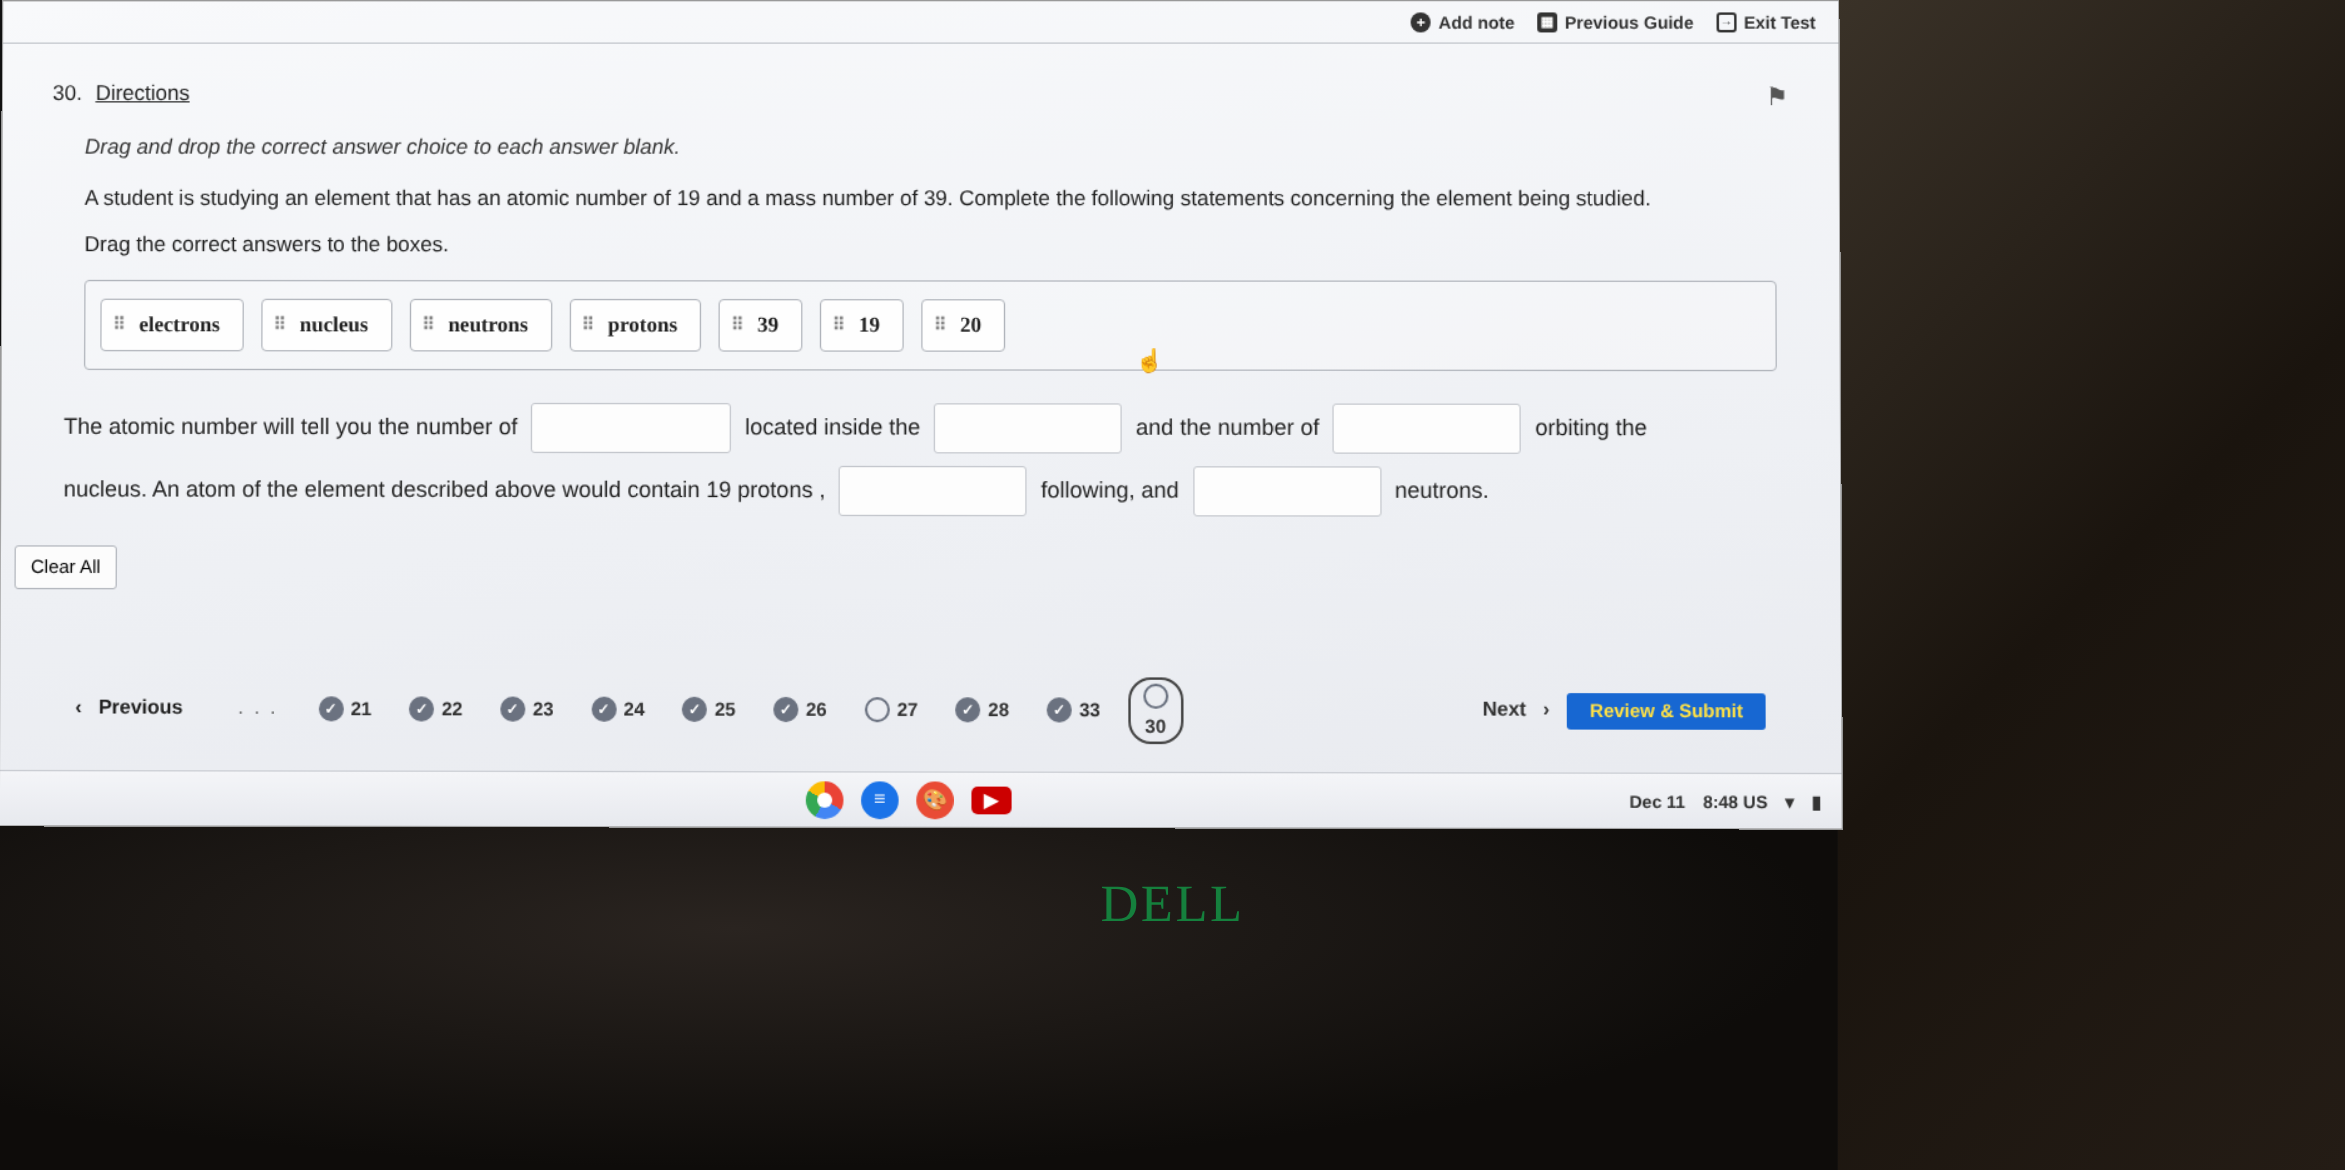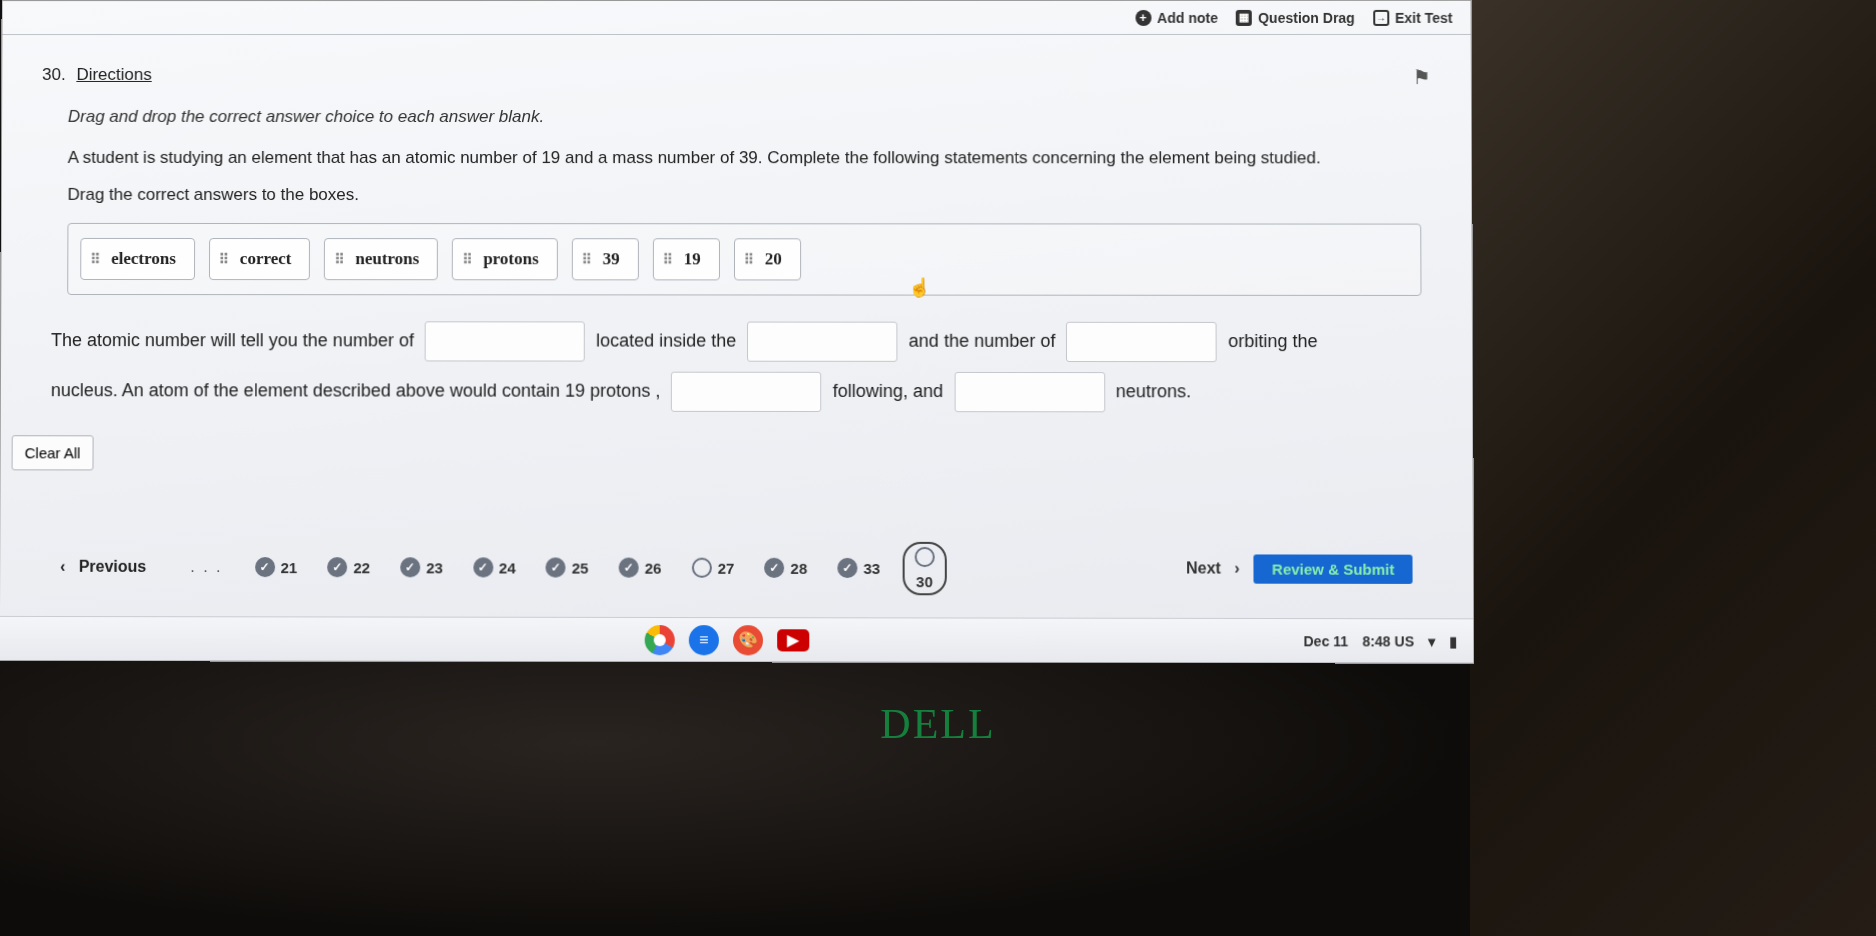--- a/index.html
+++ b/index.html
@@ -137,21 +137,21 @@
 .nav-dots { color:#555; margin-right:10px; letter-spacing:2px; }
 .qnav {
   display:flex; align-items:center; gap:6px; font-size:15px; font-weight:600; color:#333; cursor:pointer;
   padding: 4px 8px; border-radius: 16px;
 }
 .qnav.current { border:2px solid #444; padding: 3px 10px; border-radius: 18px; flex-direction: column; }
 .check { width:20px; height:20px; border-radius:50%; background:#6b7280; display:flex; align-items:center; justify-content:center; color:#fff; font-size:12px; }
 .check.empty { background:transparent; border:2px solid #6b7280; }
 .nav-next { font-size:16px; font-weight:600; color:#333; cursor:pointer; margin-left:auto; }
 .review-btn {
-  background:#1767d2; color:#86efac; border:none; padding:6px 18px; font-size:15px; font-weight:600; border-radius:3px; cursor:pointer;
+  background:#1767d2; color:#fde047; border:none; padding:6px 18px; font-size:15px; font-weight:600; border-radius:3px; cursor:pointer;
 }
 
 .taskbar {
   position:absolute; bottom:0; left:0; right:0; height:44px;
   background:linear-gradient(180deg,#f4f5f8,#e7e9ee);
   border-top:1px solid #c9ccd2;
   display:flex; align-items:center; justify-content:center; gap:14px;
 }
 .tb-left { flex:1; }
 .tb-center { display:flex; gap:14px; align-items:center; }
@@ -194,21 +194,21 @@
 
 <div class="screen">
 
   <div class="topbar">
     <div class="topbar-item">
       <span class="icon-plus">+</span>
       <span>Add note</span>
     </div>
     <div class="topbar-item">
       <span class="icon-guide">▦</span>
-      <span>Question Drag</span>
+      <span>Previous Guide</span>
     </div>
     <div class="topbar-item">
       <span class="icon-exit">→</span>
       <span>Exit Test</span>
     </div>
   </div>
 
   <div class="content">
     <div class="qheader">
       <div class="qnum-line">
@@ -217,21 +217,21 @@
       </div>
       <span class="flag-icon">⚑</span>
     </div>
 
     <p class="instr">Drag and drop the correct answer choice to each answer blank.</p>
     <p class="stem">A student is studying an element that has an atomic number of 19 and a mass number of 39. Complete the following statements concerning the element being studied.</p>
     <p class="stem2">Drag the correct answers to the boxes.</p>
 
     <div class="dragbank">
       <div class="chip">electrons</div>
-      <div class="chip">correct</div>
+      <div class="chip">nucleus</div>
       <div class="chip">neutrons</div>
       <div class="chip">protons</div>
       <div class="chip">39</div>
       <div class="chip">19</div>
       <div class="chip">20</div>
       <span class="cursor-hand">☝</span>
     </div>
 
     <div class="sentence">
       <span>The atomic number will tell you the number of</span>

